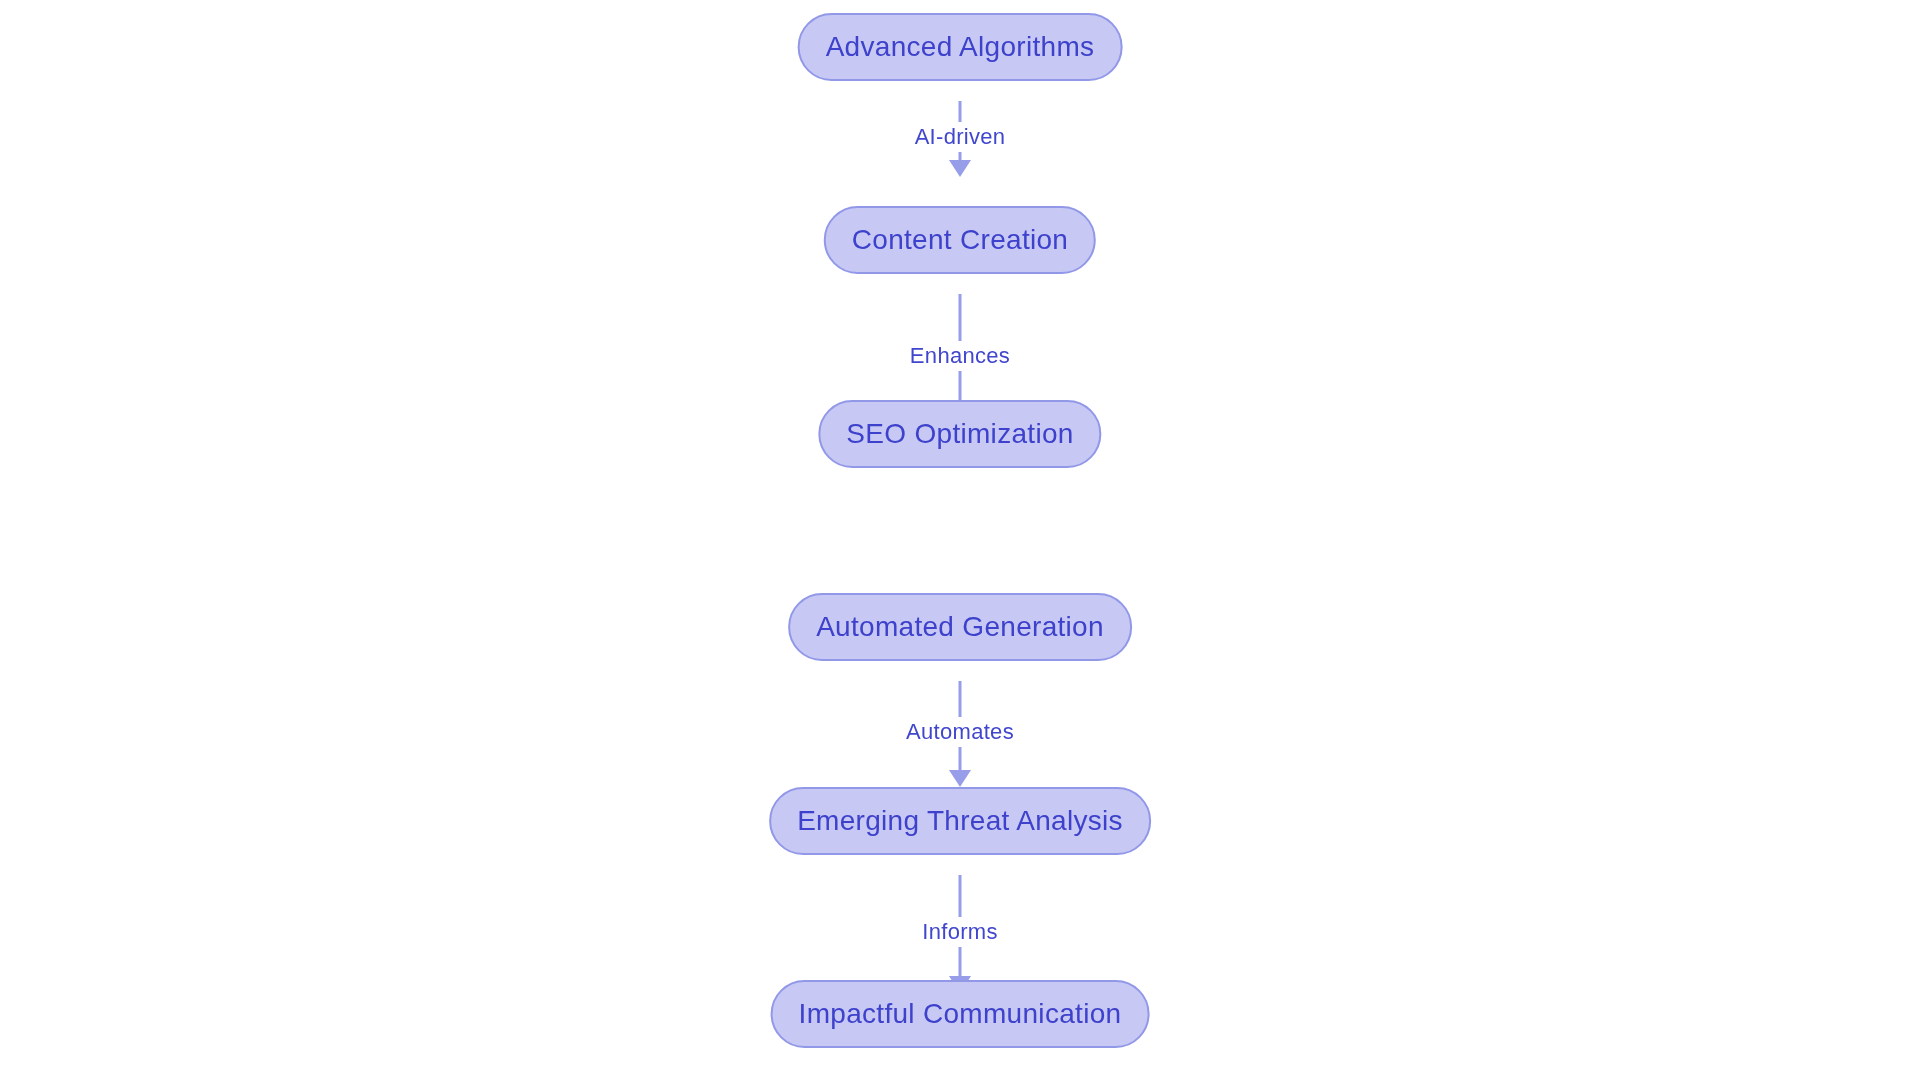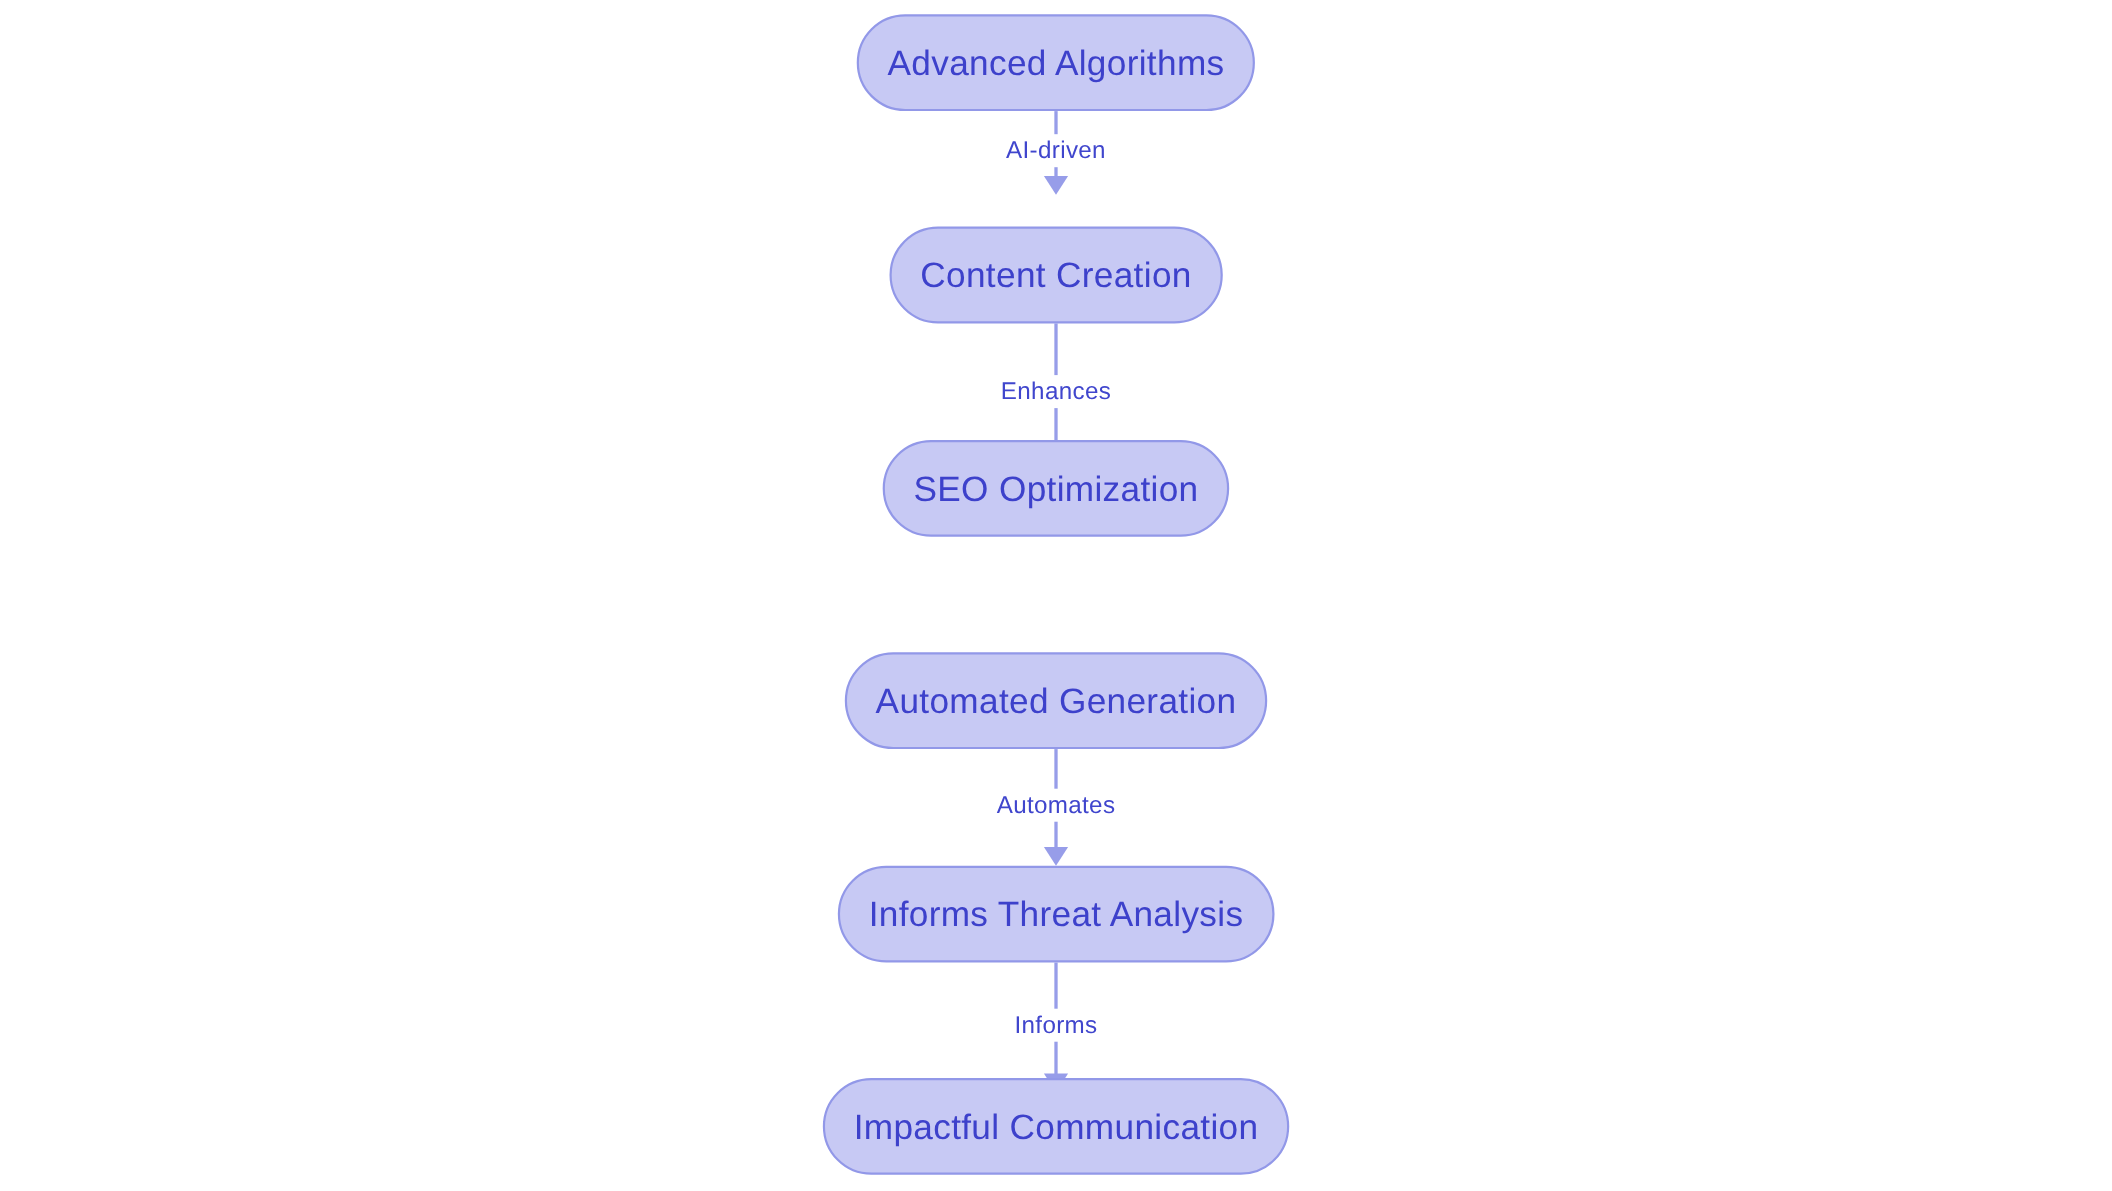--- a/index.html
+++ b/index.html
@@ -18,31 +18,31 @@
     width: 1920px;
     height: 1083px;
     background: var(--bg);
     overflow: hidden;
     font-family: "Liberation Sans", sans-serif;
   }
   .node {
     position: absolute;
     left: 50%;
     transform: translateX(-50%);
-    height: 88px;
+    height: 68px;
     padding: 0 26px;
     min-width: 240px;
     display: flex;
     align-items: center;
     justify-content: center;
     background: var(--node-fill);
     border: 2px solid var(--node-border);
     border-radius: 44px;
     color: var(--node-text);
-    font-size: 32px;
+    font-size: 28px;
     letter-spacing: 0.3px;
     white-space: nowrap;
   }
   .node-1 { top: 13px; }
   .node-2 { top: 206px; }
   .node-3 { top: 400px; }
   .node-4 { top: 593px; align-items: center; }
   .node-5 { top: 787px; }
   .node-6 { top: 980px; }
 
@@ -125,21 +125,21 @@
     <span>Automated Generation</span>
   </div>
 
   <div class="edge edge-4">
     <div class="edge-line"></div>
     <div class="edge-arrowhead"></div>
     <span class="edge-label">Automates</span>
   </div>
 
   <div class="node node-5">
-    <span>Informs Threat Analysis</span>
+    <span>Emerging Threat Analysis</span>
   </div>
 
   <div class="edge edge-5">
     <div class="edge-line"></div>
     <div class="edge-arrowhead"></div>
     <span class="edge-label">Informs</span>
   </div>
 
   <div class="node node-6">
     <span>Impactful Communication</span>

